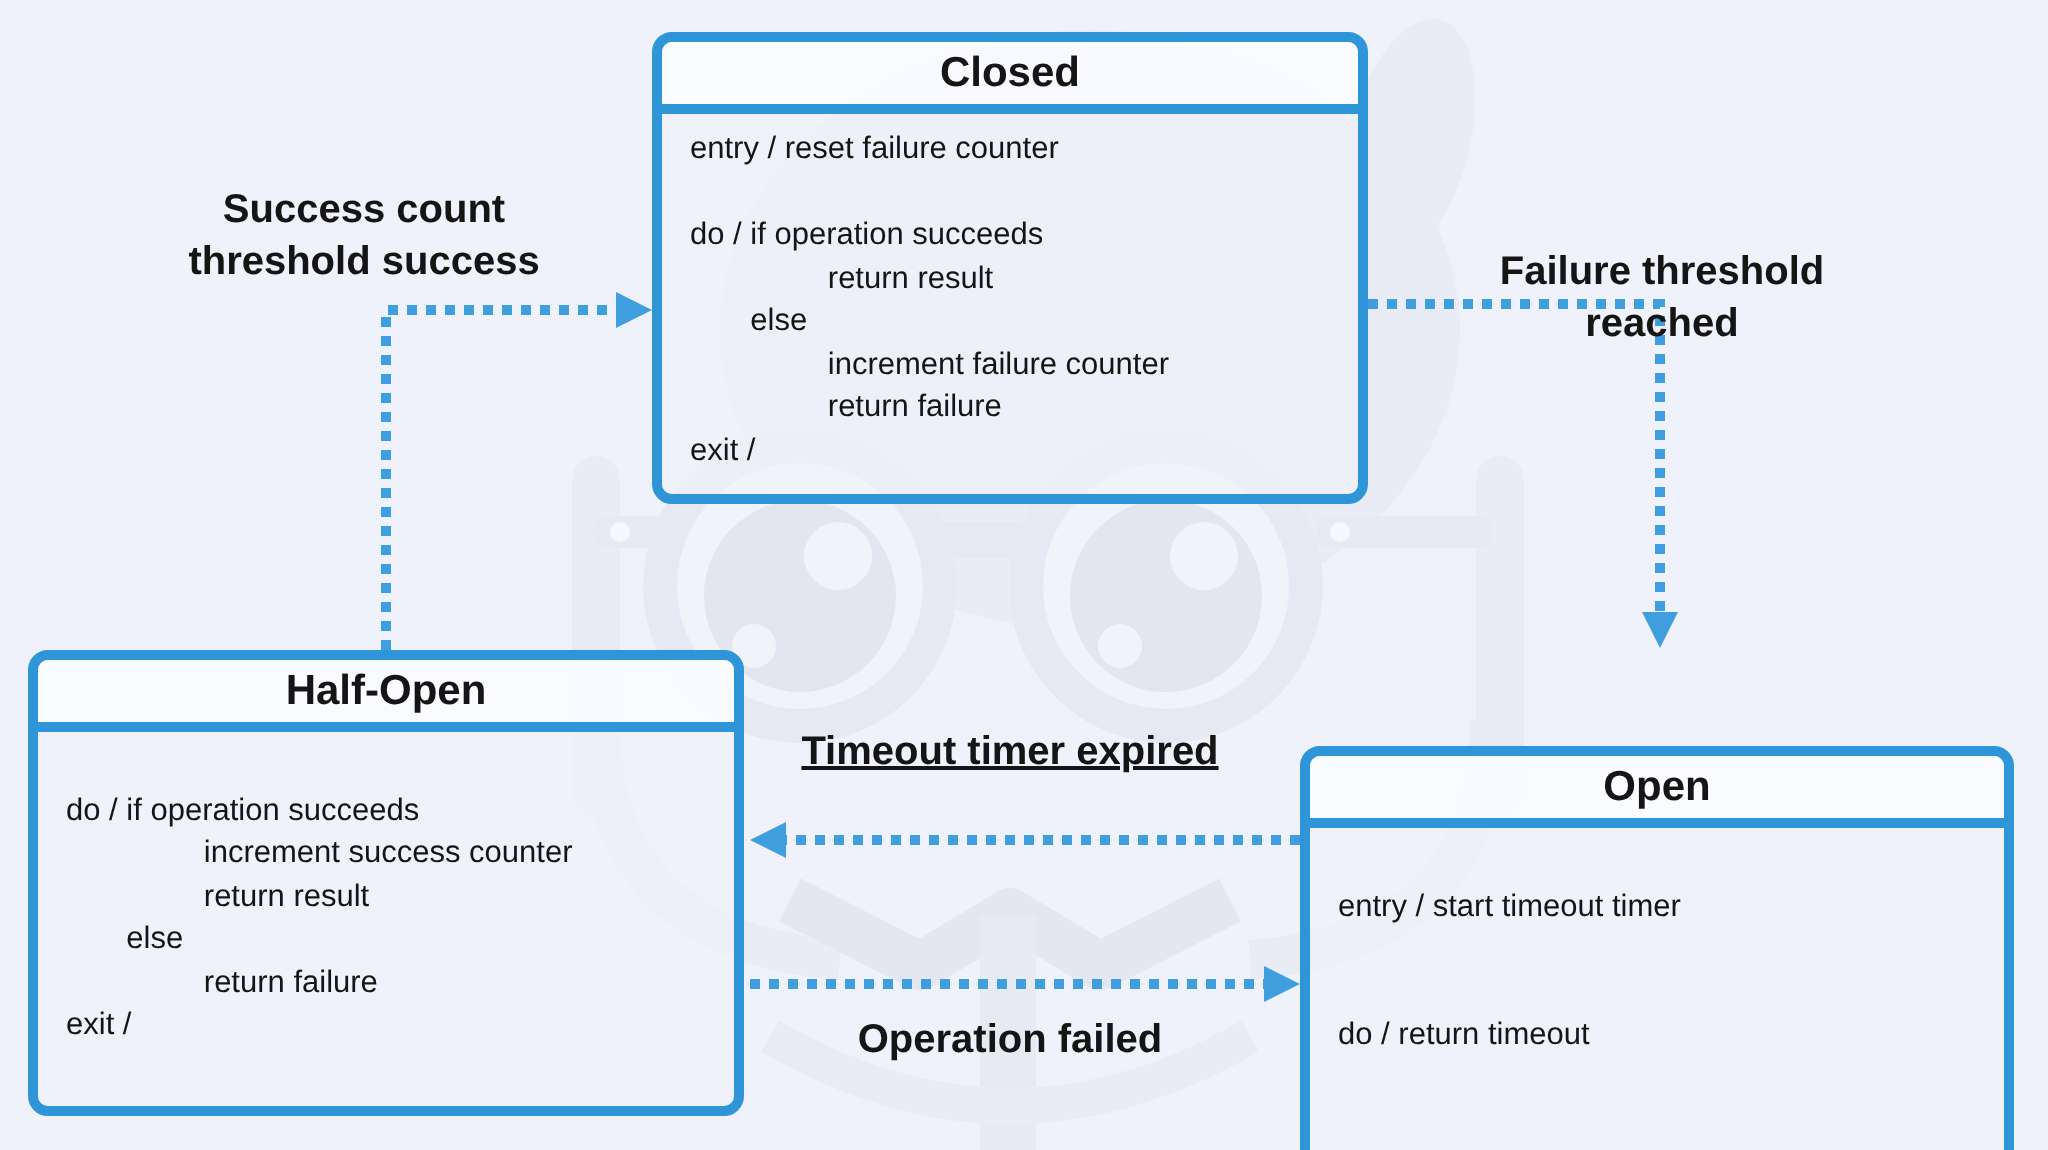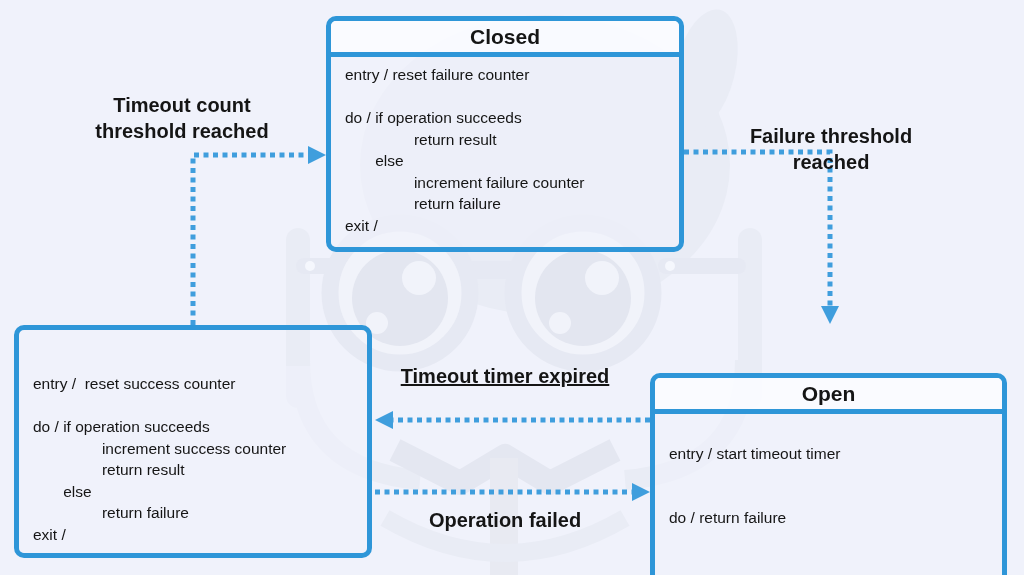--- a/index.html
+++ b/index.html
@@ -113,44 +113,44 @@
       <div class="body-line">do / if operation succeeds</div>
       <div class="body-line">                return result</div>
       <div class="body-line">       else</div>
       <div class="body-line">                increment failure counter</div>
       <div class="body-line">                return failure</div>
       <div class="body-line">exit /</div>
     </div>
   </div>
 
   <div class="state-box state-halfopen">
+    <div class="state-title">Half-Open</div>
     <div class="state-body">
-      <div class="body-line">entry /  reset success counter</div>
       <div class="body-line"></div>
       <div class="body-line">do / if operation succeeds</div>
       <div class="body-line">                increment success counter</div>
       <div class="body-line">                return result</div>
       <div class="body-line">       else</div>
       <div class="body-line">                return failure</div>
       <div class="body-line">exit /</div>
     </div>
   </div>
 
   <div class="state-box state-open">
     <div class="state-title">Open</div>
     <div class="state-body">
       <div class="body-line"></div>
       <div class="body-line">entry / start timeout timer</div>
       <div class="body-line"></div>
       <div class="body-line"></div>
-      <div class="body-line">do / return failure</div>
+      <div class="body-line">do / return timeout</div>
       <div class="body-line"></div>
       <div class="body-line"></div>
       <div class="body-line">exit /</div>
     </div>
   </div>
 
-  <div class="t-label t-success">Timeout count threshold reached</div>
+  <div class="t-label t-success">Success count threshold success</div>
   <div class="t-label t-failure">Failure threshold reached</div>
   <div class="t-label t-timeout">Timeout timer expired</div>
   <div class="t-label t-operation">Operation failed</div>
 
 </div>
 
 </body></html>

